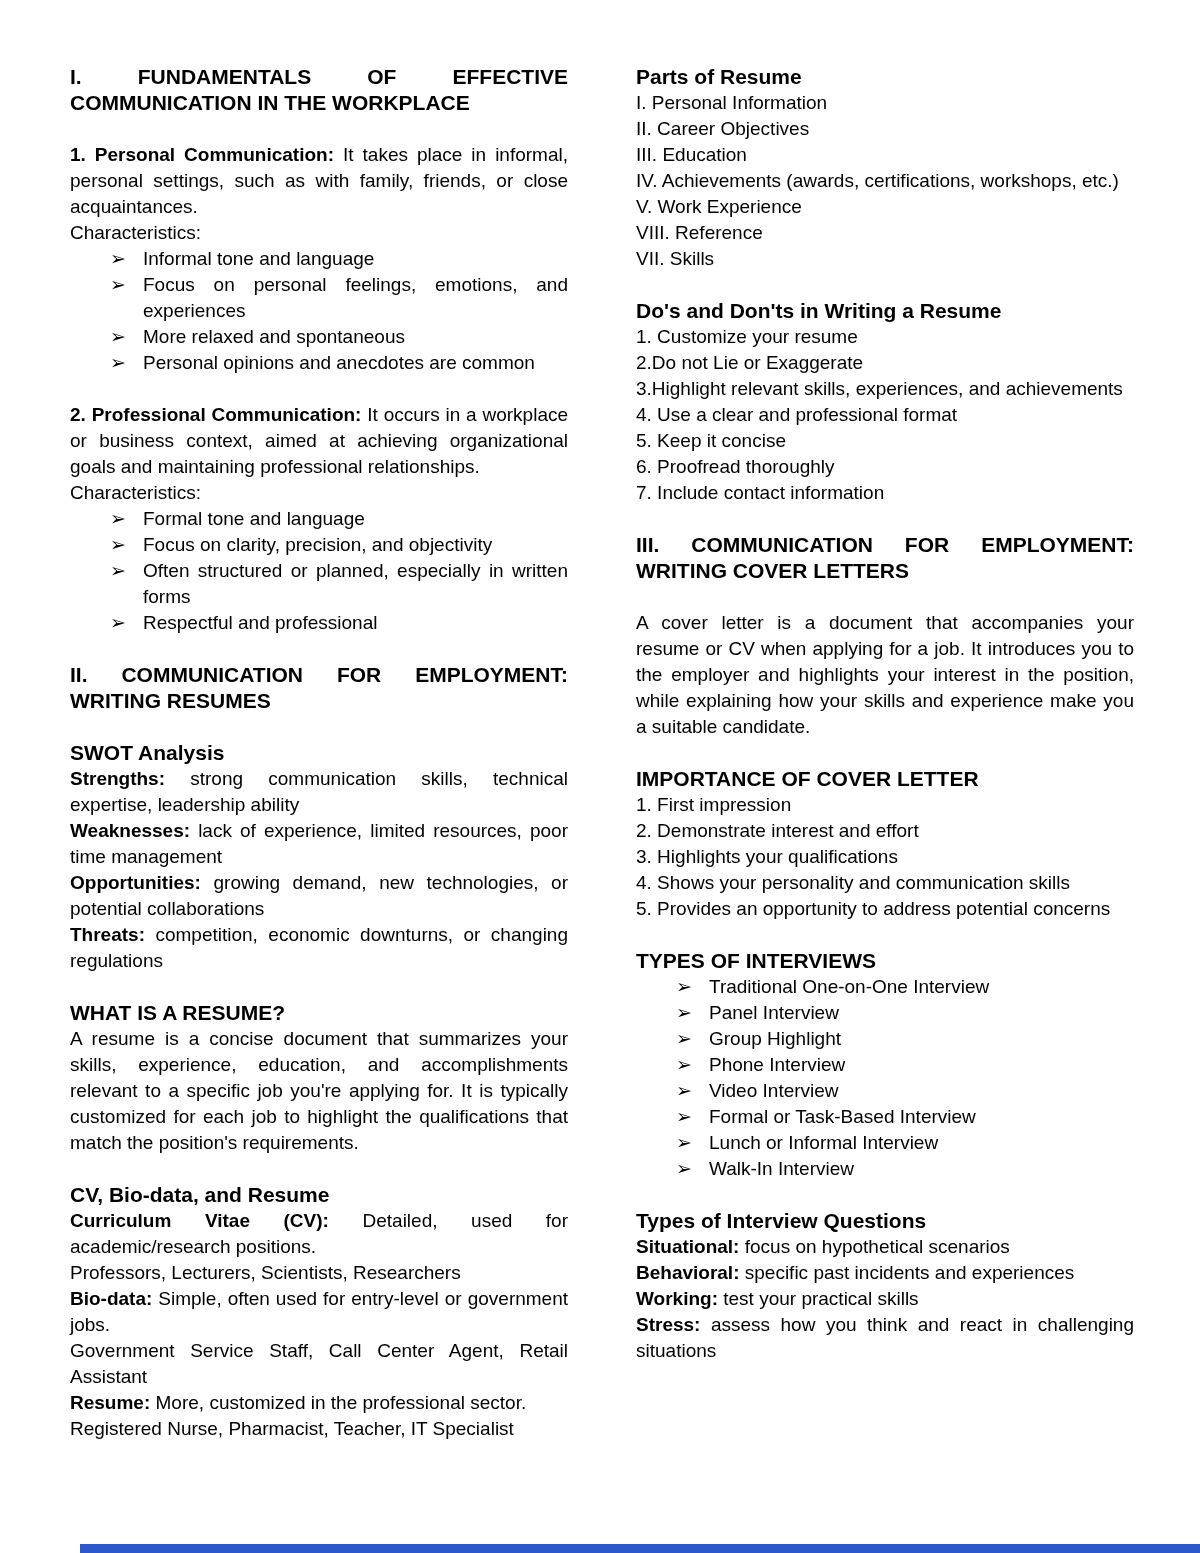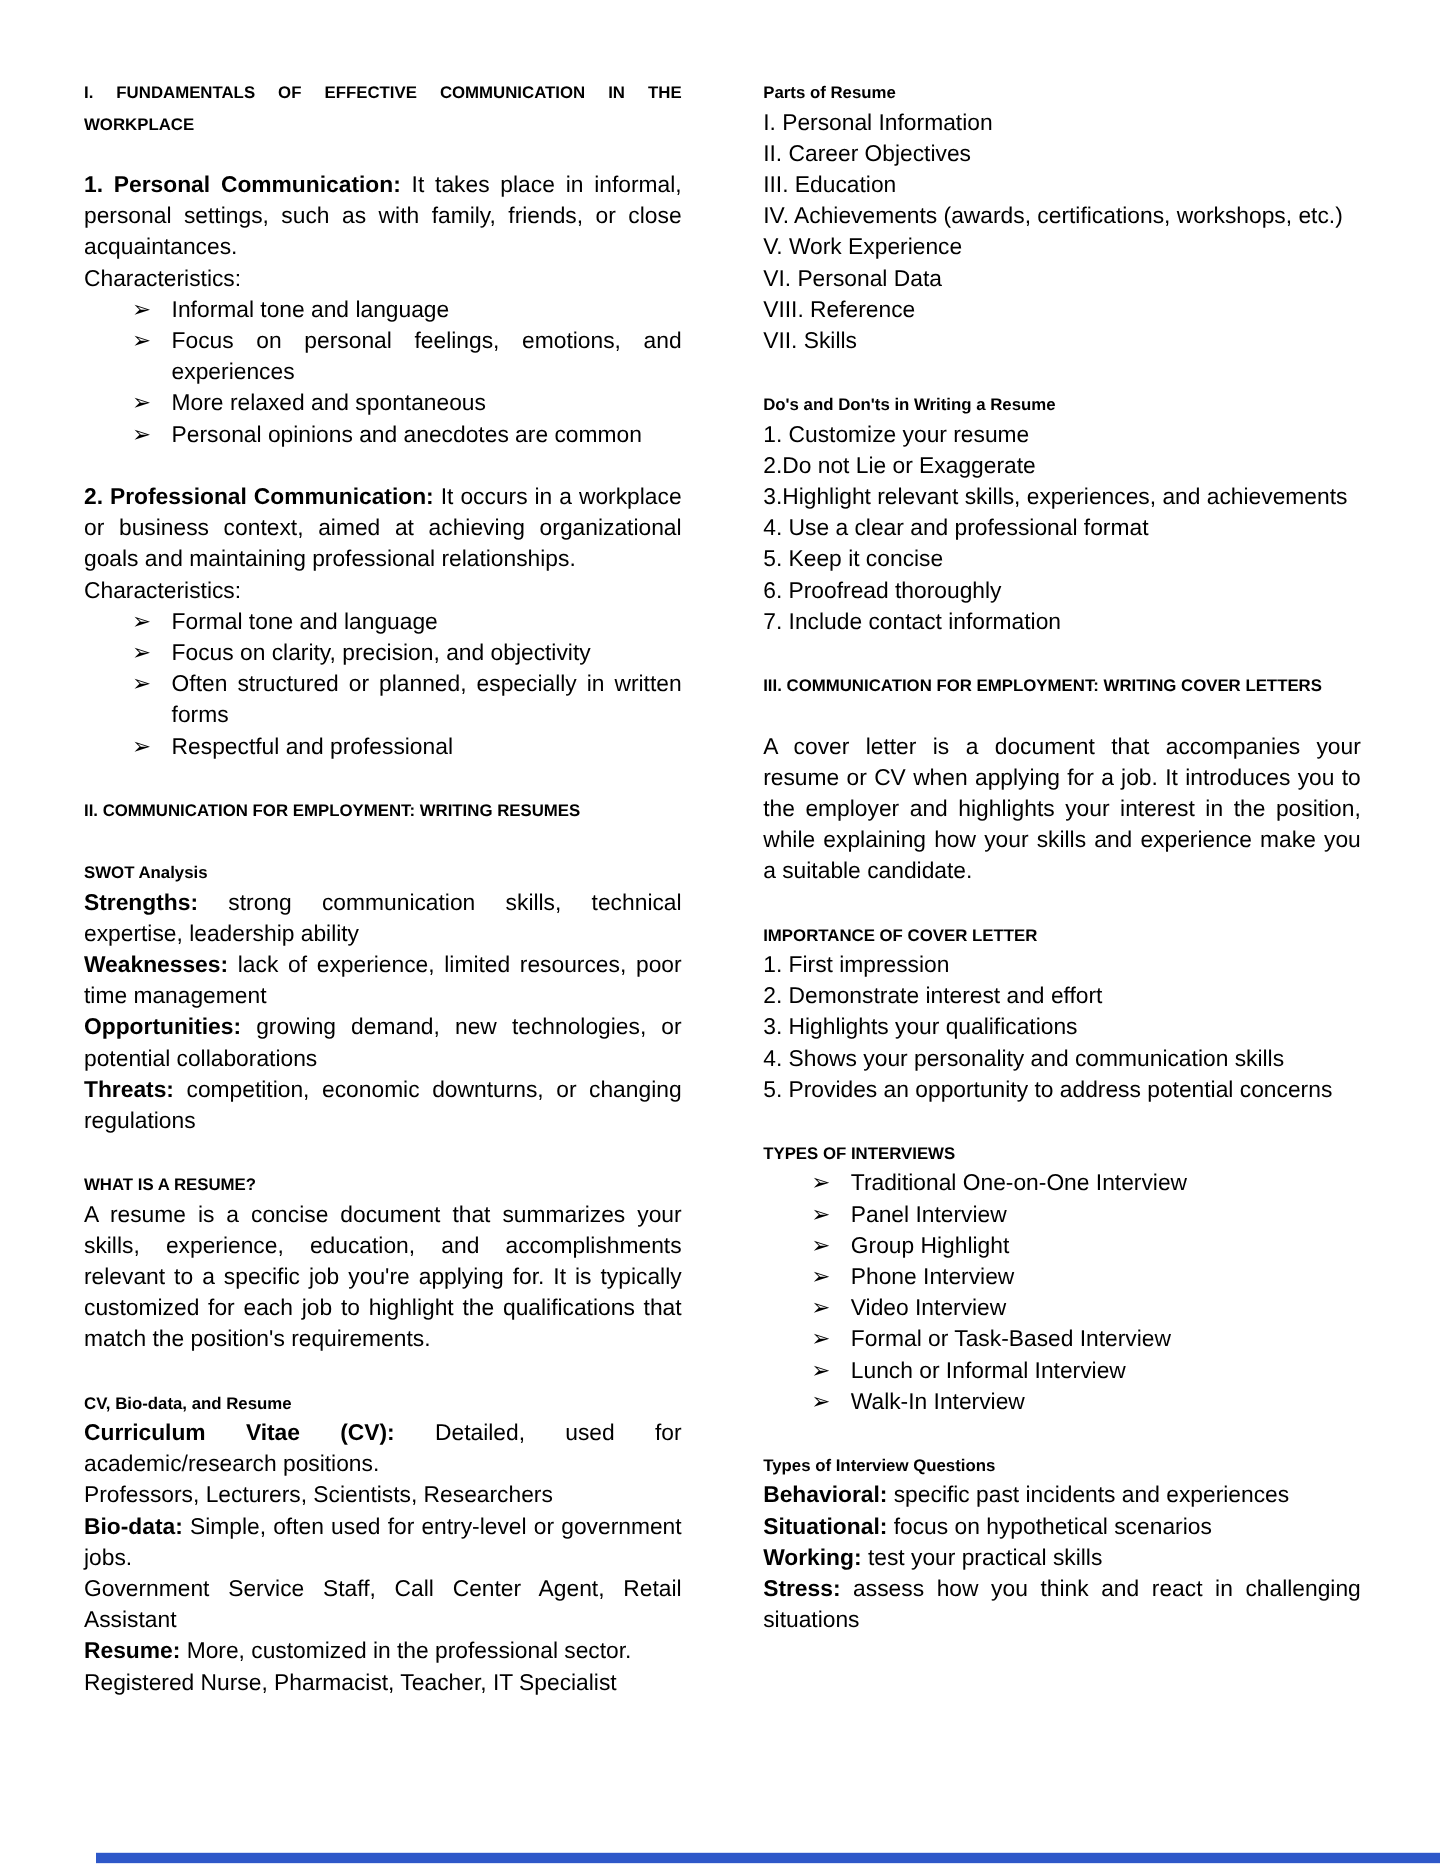--- a/index.html
+++ b/index.html
@@ -15,21 +15,21 @@
     position: relative;
     width: 1200px;
     height: 1553px;
     box-sizing: border-box;
     padding: 64px 66px 0 70px;
     background: #ffffff;
     overflow: hidden;
   }
   .cols { display: flex; gap: 68px; }
   .col { width: 498px; flex: none; }
-  h2, h3 { margin: 0; font-size: 14px; font-weight: bold; line-height: 26px; }
+  h2, h3 { margin: 0; font-size: 21px; font-weight: bold; line-height: 26px; }
   p { margin: 0; }
   .just { text-align: justify; }
   .block { margin: 0 0 26px 0; }
   .bullets { padding-left: 40px; }
   .bullet { display: flex; }
   .bullet .glyph { flex: none; width: 33px; }
   .bullet .btext { flex: 1; text-align: justify; }
   .bottom-bar {
     position: absolute;
     left: 80px;
@@ -125,21 +125,20 @@
 
     <div class="col">
 
       <section class="block">
         <h3>Parts of Resume</h3>
         <p>I. Personal Information</p>
         <p>II. Career Objectives</p>
         <p>III. Education</p>
         <p>IV. Achievements (awards, certifications, workshops, etc.)</p>
         <p>V. Work Experience</p>
-        <p>VI. Personal Data</p>
         <p>VIII. Reference</p>
         <p>VII. Skills</p>
       </section>
 
       <section class="block">
         <h3>Do's and Don'ts in Writing a Resume</h3>
         <p>1. Customize your resume</p>
         <p>2.Do not Lie or Exaggerate</p>
         <p class="just">3.Highlight relevant skills, experiences, and achievements</p>
         <p>4. Use a clear and professional format</p>
@@ -196,22 +195,22 @@
             </div>
           <div class="bullet">
               <span class="glyph">➢</span>
               <span class="btext">Walk-In Interview</span>
             </div>
         </div>
       </section>
 
       <section class="block">
         <h3>Types of Interview Questions</h3>
+        <p class="just"><b>Situational:</b> <span>focus on hypothetical scenarios</span></p>
         <p class="just"><b>Behavioral:</b> <span>specific past incidents and experiences</span></p>
-        <p class="just"><b>Situational:</b> <span>focus on hypothetical scenarios</span></p>
         <p class="just"><b>Working:</b> <span>test your practical skills</span></p>
         <p class="just"><b>Stress:</b> <span>assess how you think and react in challenging situations</span></p>
       </section>
 
     </div>
   </div>
 
   <div class="bottom-bar" style="background: rgb(46, 88, 201);"></div>
 </div>
 

